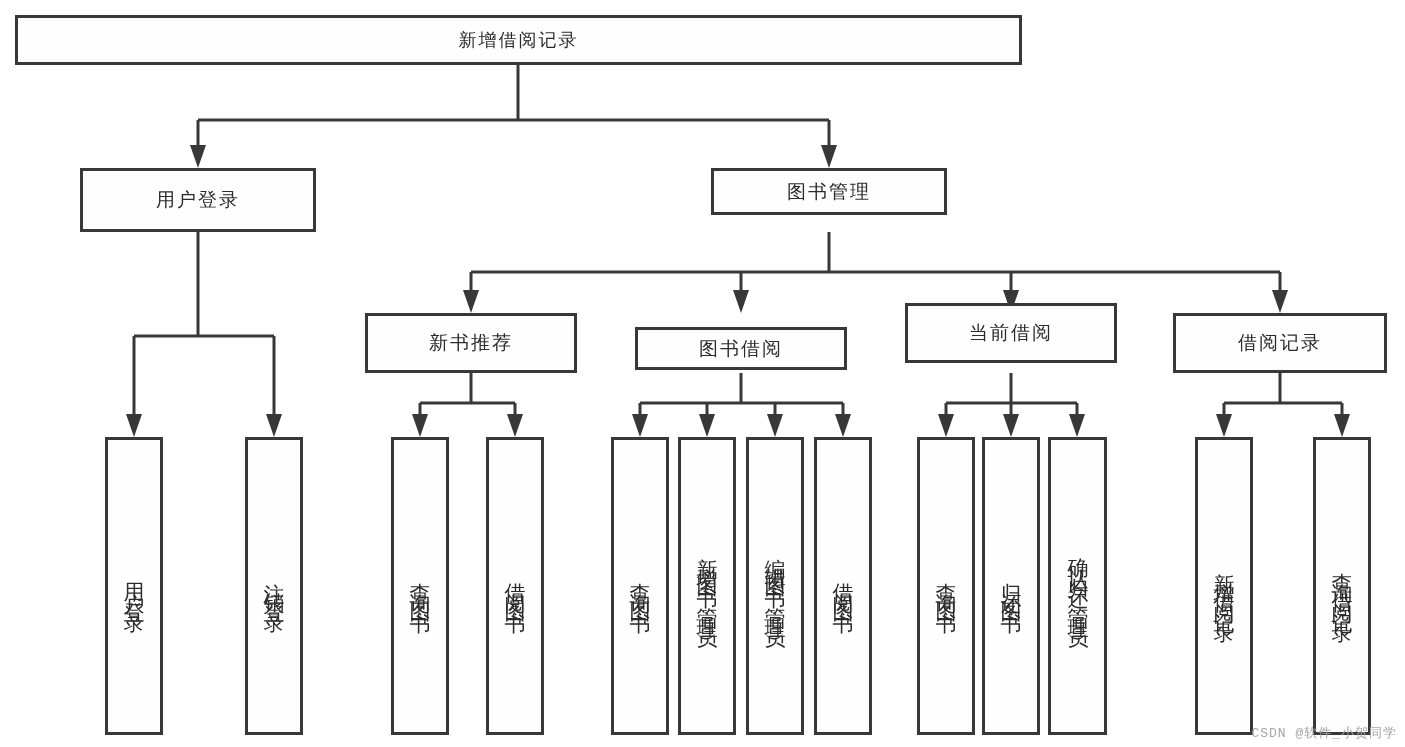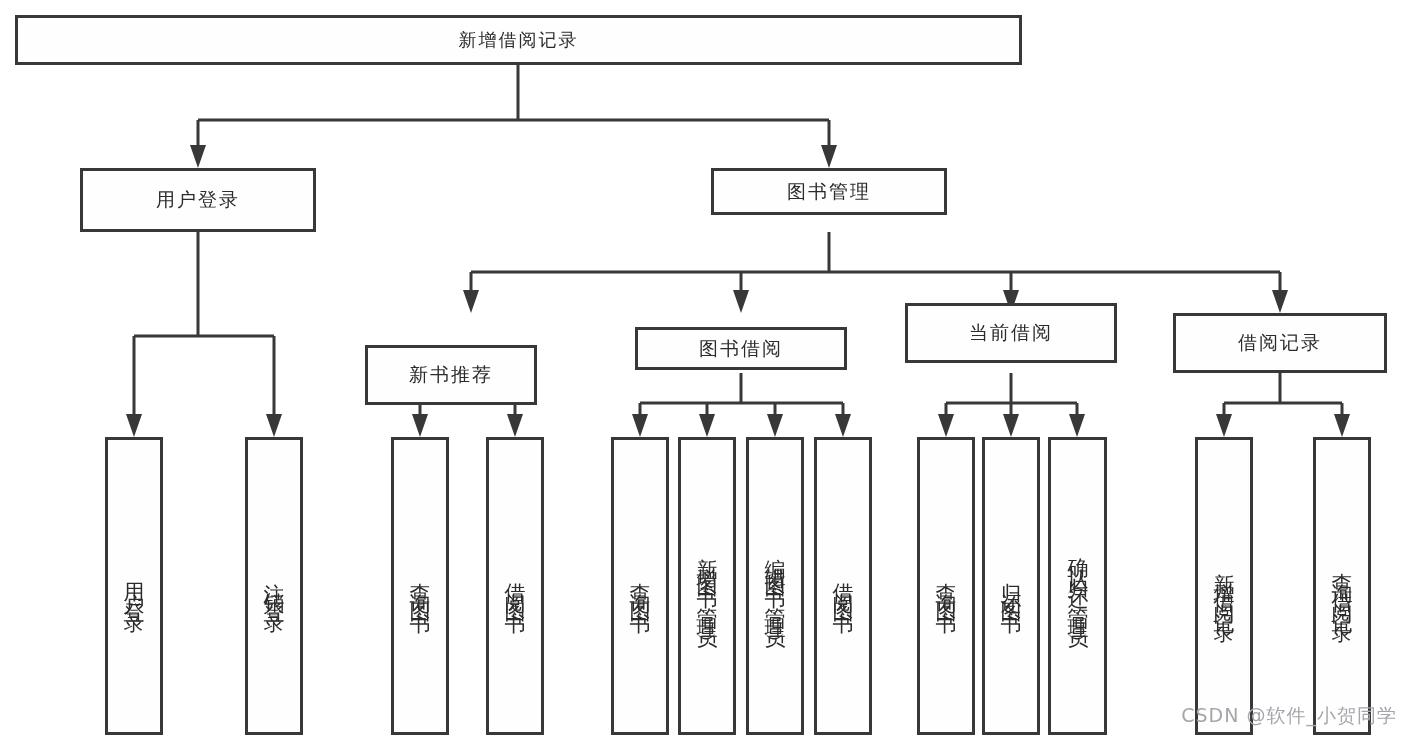--- a/index.html
+++ b/index.html
@@ -34,25 +34,26 @@
     display:block;
     writing-mode:vertical-rl;
     text-orientation:mixed;
     text-align:center;
     font-size:21px;
     letter-spacing:10px;
     line-height:52px;
   }
   .watermark{
     position:absolute;
-    right:8px;bottom:18px;
-    font-size:19px;
+    right:8px;bottom:5px;
+    font-size:13px;
     color:var(--wm);
     letter-spacing:1px;
     white-space:nowrap;
+    font-family:Liberation Mono, monospace;
   }
 </style>
 </head>
 <body>
 
 <div class="stage">
 
   <svg class="wires" viewBox="0 0 1405 747">
     <path class="wire" d="
       M518,65 V120 M198,120 H829 M198,120 V148 M829,120 V148
@@ -70,21 +71,21 @@
       M640,437 l-8,-23 h16 z M707,437 l-8,-23 h16 z M775,437 l-8,-23 h16 z M843,437 l-8,-23 h16 z
       M946,437 l-8,-23 h16 z M1011,437 l-8,-23 h16 z M1077,437 l-8,-23 h16 z
       M1224,437 l-8,-23 h16 z M1342,437 l-8,-23 h16 z"></path>
   </svg>
 
   <div class="node root" style="left:15px;top:15px;width:1007px;height:50px;">新增借阅记录</div>
 
   <div class="node branch" style="left:80px;top:168px;width:236px;height:64px;">用户登录</div>
   <div class="node branch" style="left:711px;top:168px;width:236px;height:47px;">图书管理</div>
 
-  <div class="node branch" style="left:365px;top:313px;width:172px;height:60px;margin-top:32px;">新书推荐</div>
+  <div class="node branch" style="left:365px;top:313px;width:212px;height:60px;">新书推荐</div>
   <div class="node branch" style="left:635px;top:327px;width:212px;height:43px;">图书借阅</div>
   <div class="node branch" style="left:905px;top:303px;width:212px;height:60px;">当前借阅</div>
   <div class="node branch" style="left:1173px;top:313px;width:214px;height:60px;">借阅记录</div>
 
   <div class="node leaf" style="left:105px;top:437px;width:58px;height:298px;">用户登录</div>
   <div class="node leaf" style="left:245px;top:437px;width:58px;height:298px;">注销登录</div>
 
   <div class="node leaf" style="left:391px;top:437px;width:58px;height:298px;">查询图书</div>
   <div class="node leaf" style="left:486px;top:437px;width:58px;height:298px;">借阅图书</div>
 

